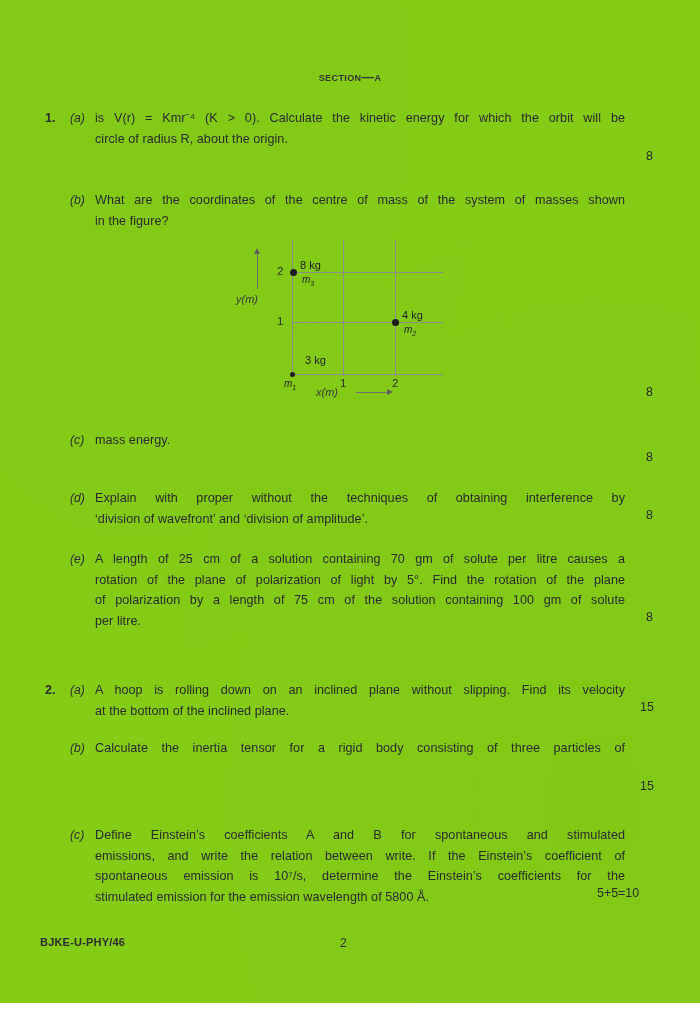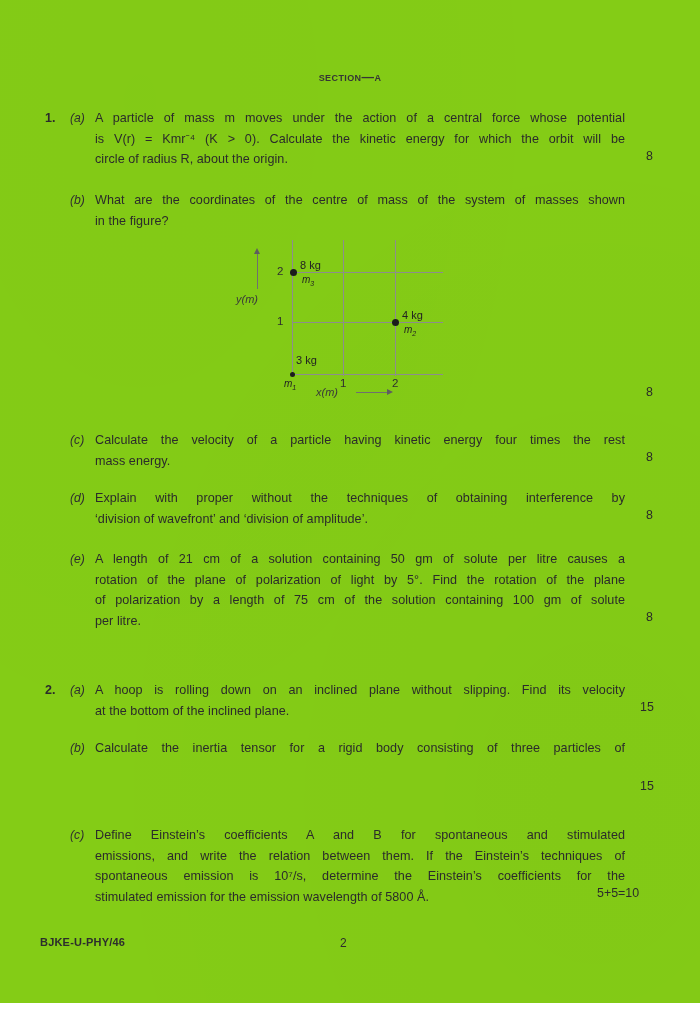--- a/index.html
+++ b/index.html
@@ -199,21 +199,20 @@
 <div class="page">
 
   <div class="section-title">
     <span>Section—A</span>
   </div>
 
   <div class="qblock" style="top:108px; left:45px;">
     <div class="qnum">1.</div>
     <div class="qlet">(a)</div>
     <div class="qtext">
-      <span class="line justify">A particle of mass m moves under the action of a central force whose potential</span>
       <span class="line justify">is V(r) = Kmr⁻⁴ (K &gt; 0). Calculate the kinetic energy for which the orbit will be</span>
       <span class="line">circle of radius R, about the origin.</span>
     </div>
   </div>
   <div class="mark" style="top:149px; left:646px;">8</div>
 
   <div class="qblock" style="top:190px; left:45px;">
     <div class="qnum"></div>
     <div class="qlet">(b)</div>
     <div class="qtext">
@@ -251,51 +250,50 @@
       <span class="mname"><span>m</span><sub>3</sub></span>
     </div>
 
     <div class="dot" style="left:154px; top:79px;"></div>
     <div class="masslabel" style="left:164px; top:69px;">4 kg</div>
     <div class="masslabel" style="left:166px; top:83px;">
       <span class="mname"><span>m</span><sub>2</sub></span>
     </div>
 
     <div class="dot small" style="left:52px; top:132px;"></div>
-    <div class="masslabel" style="left:58px; top:114px;">3 kg</div>
+    <div class="masslabel" style="left:67px; top:114px;">3 kg</div>
     <div class="masslabel" style="left:46px; top:137px;">
       <span class="mname"><span>m</span><sub>1</sub></span>
     </div>
   </div>
 
   <div class="qblock" style="top:430px; left:45px;">
     <div class="qnum"></div>
     <div class="qlet">(c)</div>
     <div class="qtext">
-      <span class="line justify">Calculate the velocity of a particle having kinetic energy four times the rest</span>
       <span class="line">mass energy.</span>
     </div>
   </div>
   <div class="mark" style="top:450px; left:646px;">8</div>
 
   <div class="qblock" style="top:488px; left:45px;">
     <div class="qnum"></div>
     <div class="qlet">(d)</div>
     <div class="qtext">
       <span class="line justify">Explain with proper without the techniques of obtaining interference by</span>
       <span class="line">‘division of wavefront’ and ‘division of amplitude’.</span>
     </div>
   </div>
   <div class="mark" style="top:508px; left:646px;">8</div>
 
   <div class="qblock" style="top:549px; left:45px;">
     <div class="qnum"></div>
     <div class="qlet">(e)</div>
     <div class="qtext">
-      <span class="line justify">A length of 21 cm of a solution containing 50 gm of solute per litre causes a</span>
+      <span class="line justify">A length of 25 cm of a solution containing 70 gm of solute per litre causes a</span>
       <span class="line justify">rotation of the plane of polarization of light by 5°. Find the rotation of the plane</span>
       <span class="line justify">of polarization by a length of 75 cm of the solution containing 100 gm of solute</span>
       <span class="line">per litre.</span>
     </div>
   </div>
   <div class="mark" style="top:610px; left:646px;">8</div>
 
   <div class="qblock" style="top:680px; left:45px;">
     <div class="qnum">2.</div>
     <div class="qlet">(a)</div>
@@ -313,21 +311,21 @@
       <span class="line justify">Calculate the inertia tensor for a rigid body consisting of three particles of</span>
     </div>
   </div>
   <div class="mark" style="top:779px; left:640px;">15</div>
 
   <div class="qblock" style="top:825px; left:45px;">
     <div class="qnum"></div>
     <div class="qlet">(c)</div>
     <div class="qtext">
       <span class="line justify">Define Einstein’s coefficients A and B for spontaneous and stimulated</span>
-      <span class="line justify">emissions, and write the relation between them. If the Einstein’s techniques of</span>
+      <span class="line justify">emissions, and write the relation between write. If the Einstein’s coefficient of</span>
       <span class="line justify">spontaneous emission is 10⁷/s, determine the Einstein’s coefficients for the</span>
       <span class="line">stimulated emission for the emission wavelength of 5800 Å.</span>
     </div>
   </div>
   <div class="mark" style="top:886px; left:597px;">5+5=10</div>
 
   <div class="footer-code">BJKE-U-PHY/46</div>
   <div class="footer-page">2</div>
 
 </div>

